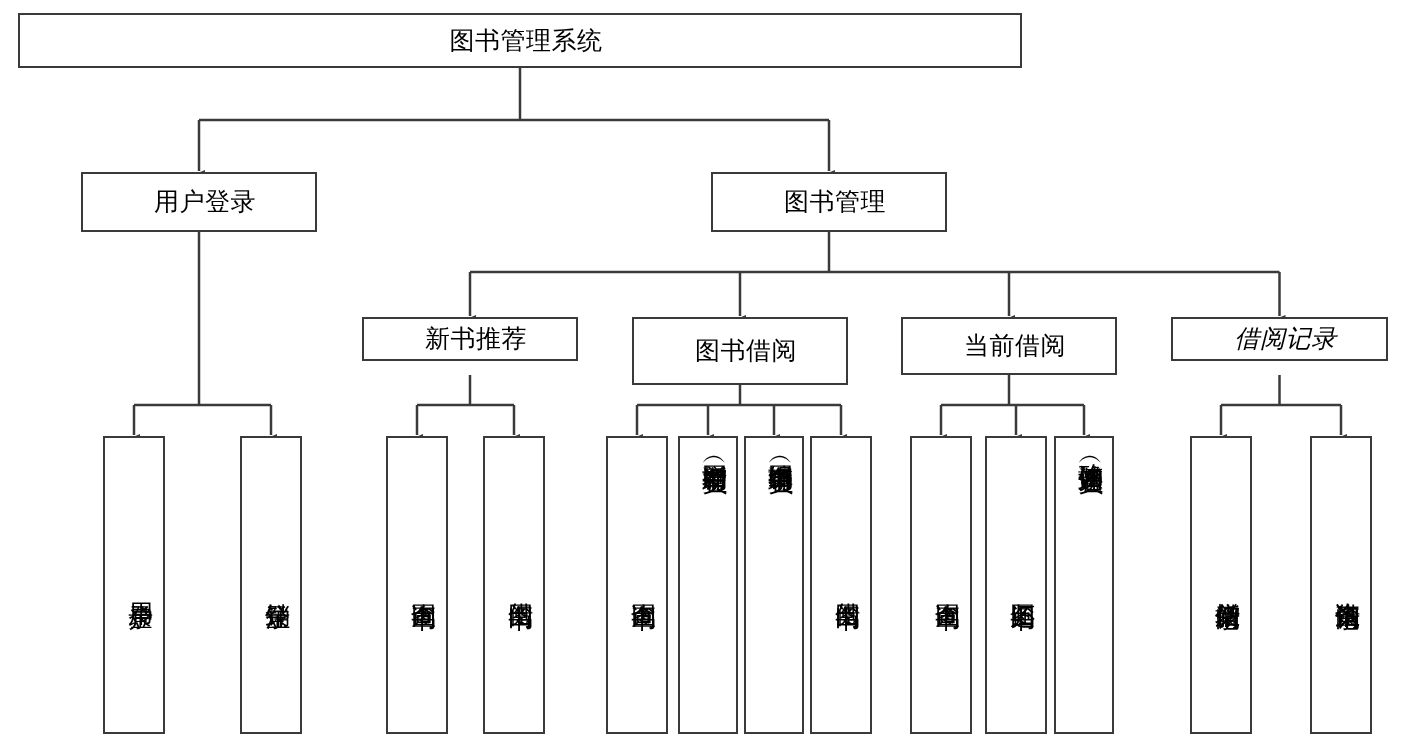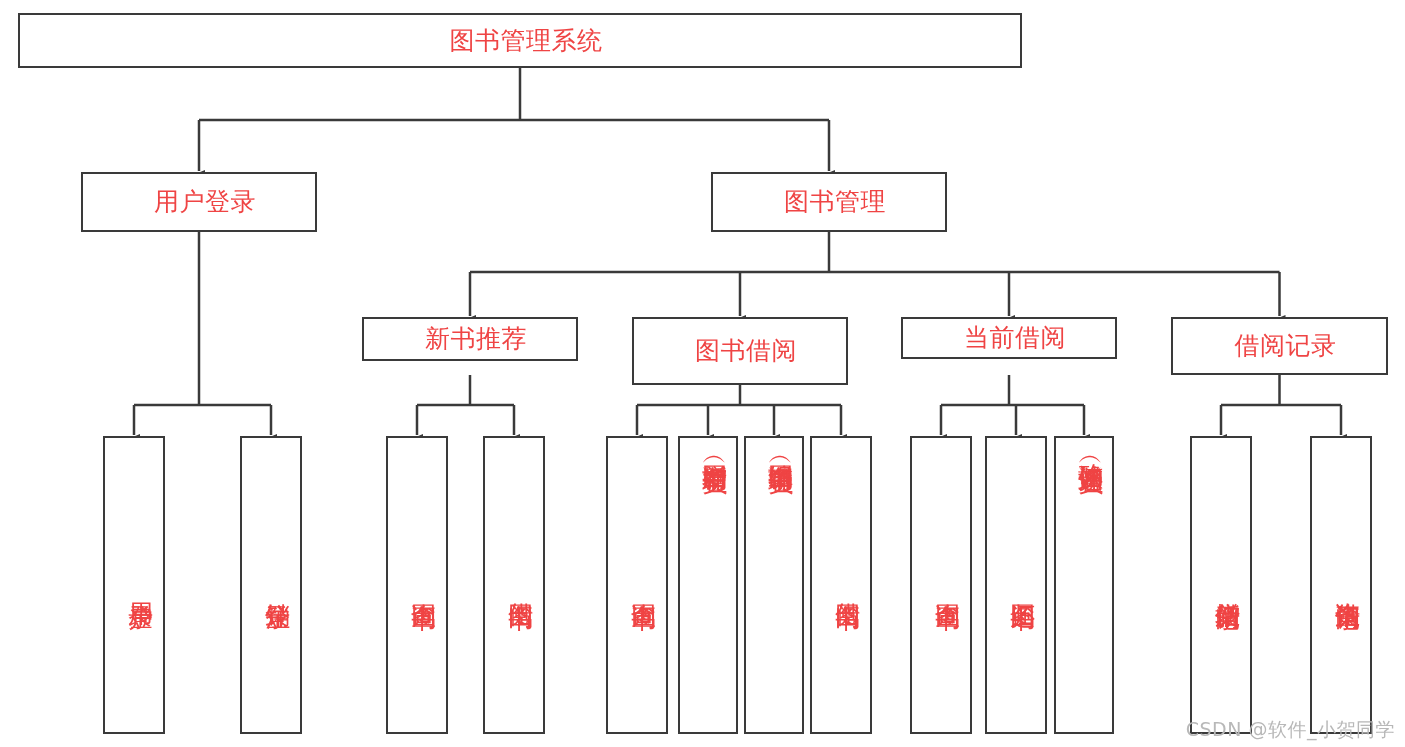--- a/index.html
+++ b/index.html
@@ -27,21 +27,21 @@
     pointer-events: none;
   }
   .node {
     position: absolute;
     box-sizing: border-box;
     border: 2.5px solid #3a3a3a;
     background: #ffffff;
     display: flex;
     align-items: center;
     justify-content: center;
-    color: #ef4444;
+    color: #000000;
     z-index: 2;
     padding-left: 12px;
   }
   .node.horizontal {
     font-size: 25px;
     line-height: 1.1;
     letter-spacing: 0.5px;
   }
   .node.vertical {
     font-size: 25px;
@@ -128,24 +128,24 @@
       </div>
       <div class="node horizontal" style="left: 711px; top: 172px; width: 236px; height: 60px;">
         <span>图书管理</span>
       </div>
       <div class="node horizontal" style="left: 362px; top: 317px; width: 216px; height: 44px;">
         <span>新书推荐</span>
       </div>
       <div class="node horizontal" style="left: 632px; top: 317px; width: 216px; height: 68px;">
         <span>图书借阅</span>
       </div>
-      <div class="node horizontal" style="left: 901px; top: 317px; width: 216px; height: 42px;">
+      <div class="node horizontal" style="left: 901px; top: 317px; width: 216px; height: 58px;">
         <span>当前借阅</span>
       </div>
-      <div class="node horizontal" style="left: 1171px; top: 317px; width: 217px; height: 58px;">
+      <div class="node horizontal" style="left: 1171px; top: 317px; width: 217px; height: 44px; font-style: italic;">
         <span>借阅记录</span>
       </div>
       <div class="node vertical centered" style="left: 103px; top: 436px; width: 62px; height: 298px;">
         <span class="vtext">用户登录</span>
       </div>
       <div class="node vertical centered" style="left: 240px; top: 436px; width: 62px; height: 298px;">
         <span class="vtext">注销登录</span>
       </div>
       <div class="node vertical centered" style="left: 386px; top: 436px; width: 62px; height: 298px;">
         <span class="vtext">查询图书</span>
@@ -175,14 +175,13 @@
         <span class="vtext">确认归还（管理员）</span>
       </div>
       <div class="node vertical centered" style="left: 1190px; top: 436px; width: 62px; height: 298px;">
         <span class="vtext">新增借阅记录</span>
       </div>
       <div class="node vertical centered" style="left: 1310px; top: 436px; width: 62px; height: 298px;">
         <span class="vtext">查询借阅记录</span>
       </div>
     </div>
 
-  <div id="watermark">CSDN @软件_小贺同学</div>
 </div>
 
 </body></html>

